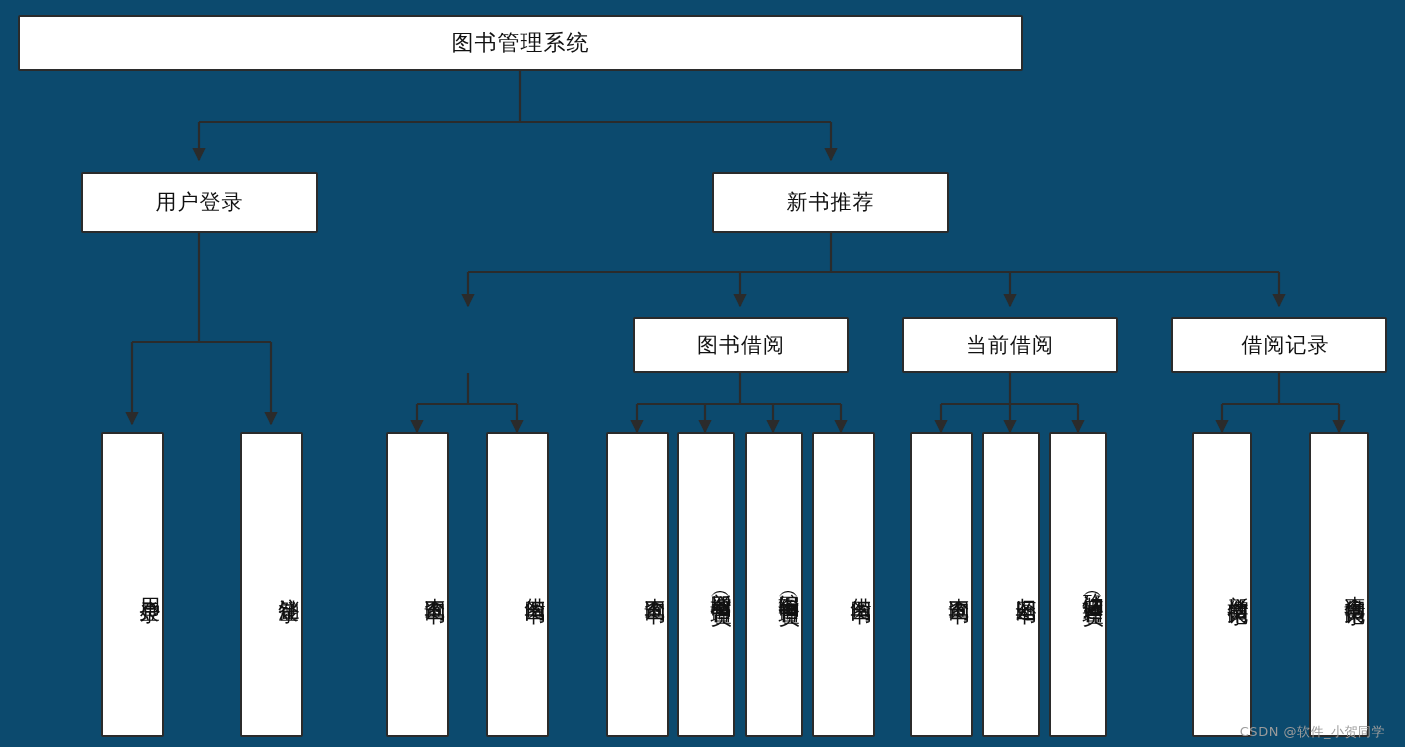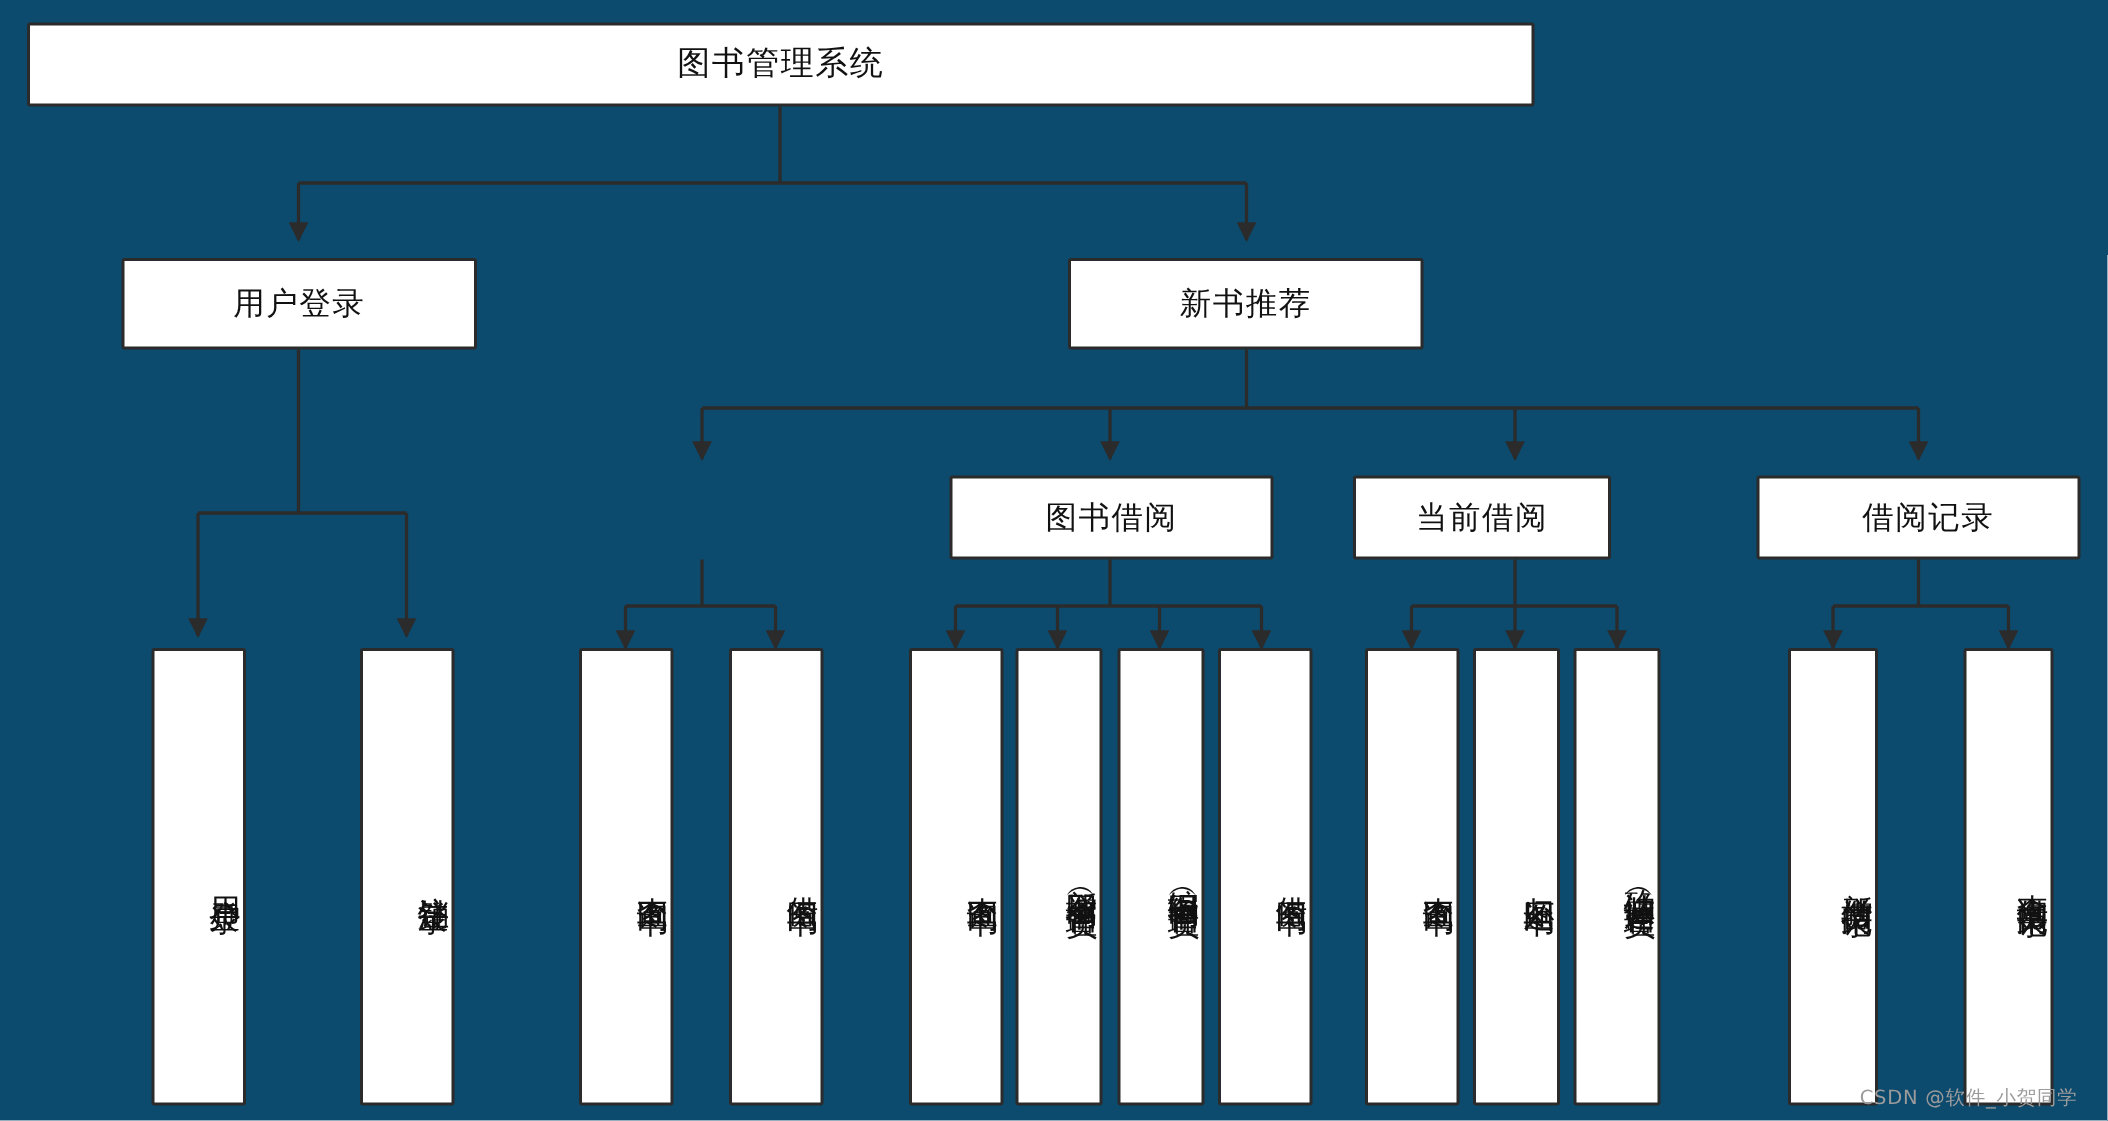--- a/index.html
+++ b/index.html
@@ -130,21 +130,21 @@
   <div class="node h" style="left:81px; top:172px; width:237px; height:61px;">
     <span>用户登录</span>
   </div>
   <div class="node h" style="left:712px; top:172px; width:237px; height:61px;">
     <span>新书推荐</span>
   </div>
 
   <div class="node h" style="left:633px; top:317px; width:216px; height:56px;">
     <span>图书借阅</span>
   </div>
-  <div class="node h" style="left:902px; top:317px; width:172px; height:56px;">
+  <div class="node h" style="left:902px; top:317px; width:216px; height:56px;">
     <span>当前借阅</span>
   </div>
   <div class="node h" style="left:1171px; top:317px; width:216px; height:56px;padding-left:13px;">
     <span>借阅记录</span>
   </div>
 
   <div class="node v" style="left:101px; top:432px; width:63px; height:305px;">
     <span>用户登录</span>
   </div>
   <div class="node v" style="left:240px; top:432px; width:63px; height:305px;">

